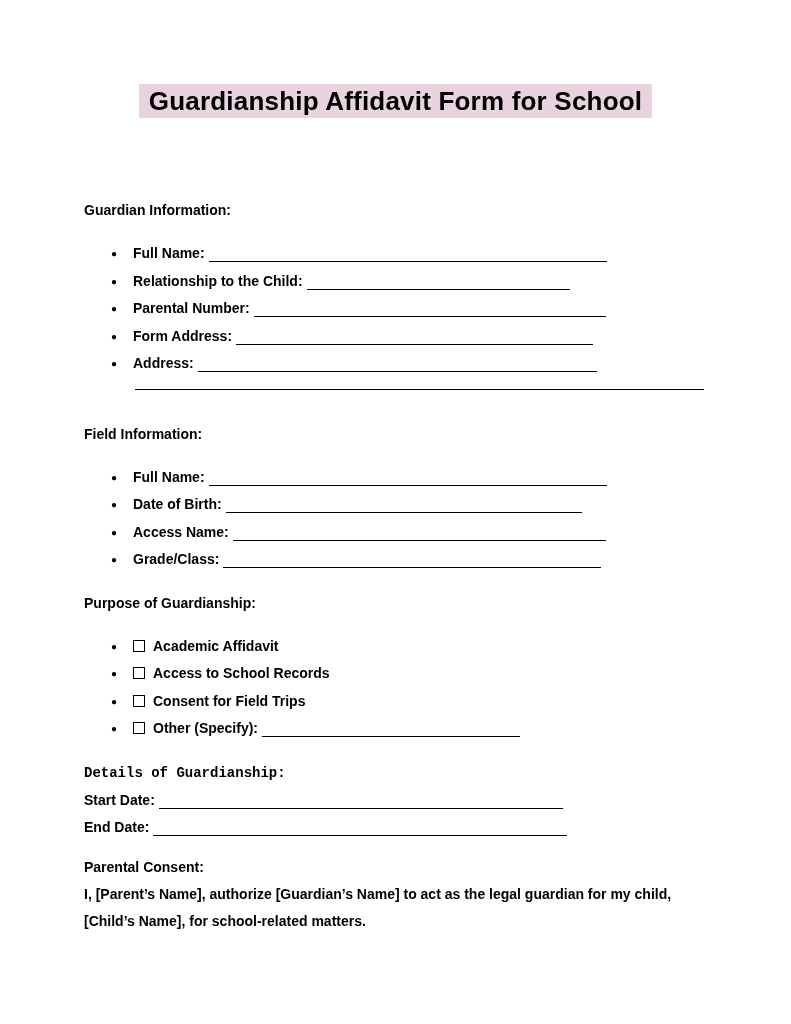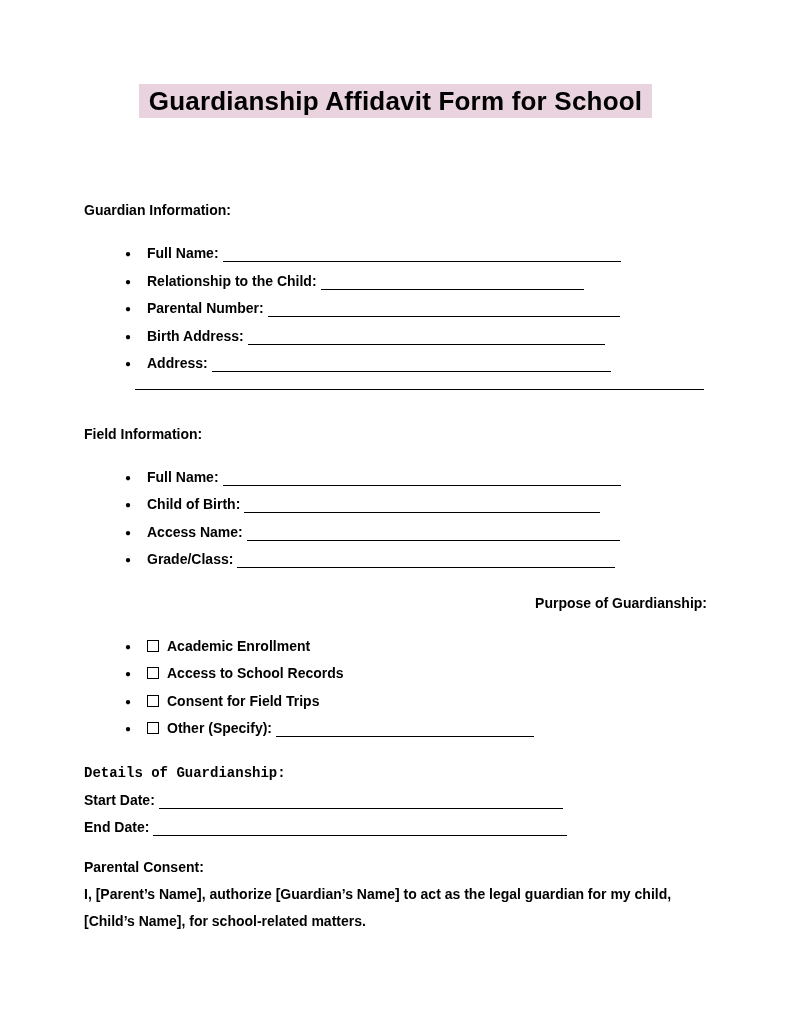--- a/index.html
+++ b/index.html
@@ -34,36 +34,35 @@
   }
   
   h2 {
     font-size: 14px;
     font-weight: bold;
     margin: 0;
     line-height: 27px;
   }
   .h-guardian { margin-top: 79px; }
   .h-child   { margin-top: 31px; }
-  .h-purpose { margin-top: 16px; text-align: right; }
+  .h-purpose { margin-top: 16px; }
   .h-details { margin-top: 17px; font-family: Liberation Mono, monospace; }
   .h-consent { margin-top: 12px; }
   
   ul.fields {
     list-style: none;
     margin: 16px 0 0 0;
     padding: 0 0 0 49px;
   }
   ul.fields li {
     position: relative;
     line-height: 27.5px;
     font-size: 14px;
     font-weight: bold;
     white-space: nowrap;
-    margin-left: 14px;
   }
   ul.fields li::before {
     content: "\25CF";
     position: absolute;
     left: -22px;
     top: 0;
     font-size: 10px;
     line-height: 27.5px;
   }
   
@@ -133,48 +132,48 @@
     <li>
       <span>Full Name:</span><span class="line" style="width:398px"></span>
     </li>
     <li>
       <span>Relationship to the Child:</span><span class="line" style="width:263px"></span>
     </li>
     <li>
       <span>Parental Number:</span><span class="line" style="width:352px"></span>
     </li>
     <li>
-      <span>Birth Address:</span><span class="line" style="width:357px"></span>
+      <span>Form Address:</span><span class="line" style="width:357px"></span>
     </li>
     <li>
       <span>Address:</span><span class="line" style="width:399px"></span>
     </li>
   </ul>
   <div class="cont-line"></div>
 
   <h2 class="h-child">Field Information:</h2>
   <ul class="fields">
     <li>
       <span>Full Name:</span><span class="line" style="width:398px"></span>
     </li>
     <li>
-      <span>Child of Birth:</span><span class="line" style="width:356px"></span>
+      <span>Date of Birth:</span><span class="line" style="width:356px"></span>
     </li>
     <li>
       <span>Access Name:</span><span class="line" style="width:373px"></span>
     </li>
     <li>
       <span>Grade/Class:</span><span class="line" style="width:378px"></span>
     </li>
   </ul>
 
   <h2 class="h-purpose">Purpose of Guardianship:</h2>
   <ul class="fields">
     <li>
-      <span class="checkbox"></span><span>Academic Enrollment</span>
+      <span class="checkbox"></span><span>Academic Affidavit</span>
     </li>
     <li>
       <span class="checkbox"></span><span>Access to School Records</span>
     </li>
     <li>
       <span class="checkbox"></span><span>Consent for Field Trips</span>
     </li>
     <li>
       <span class="checkbox"></span><span>Other (Specify):</span><span class="line" style="width:258px"></span>
     </li>

